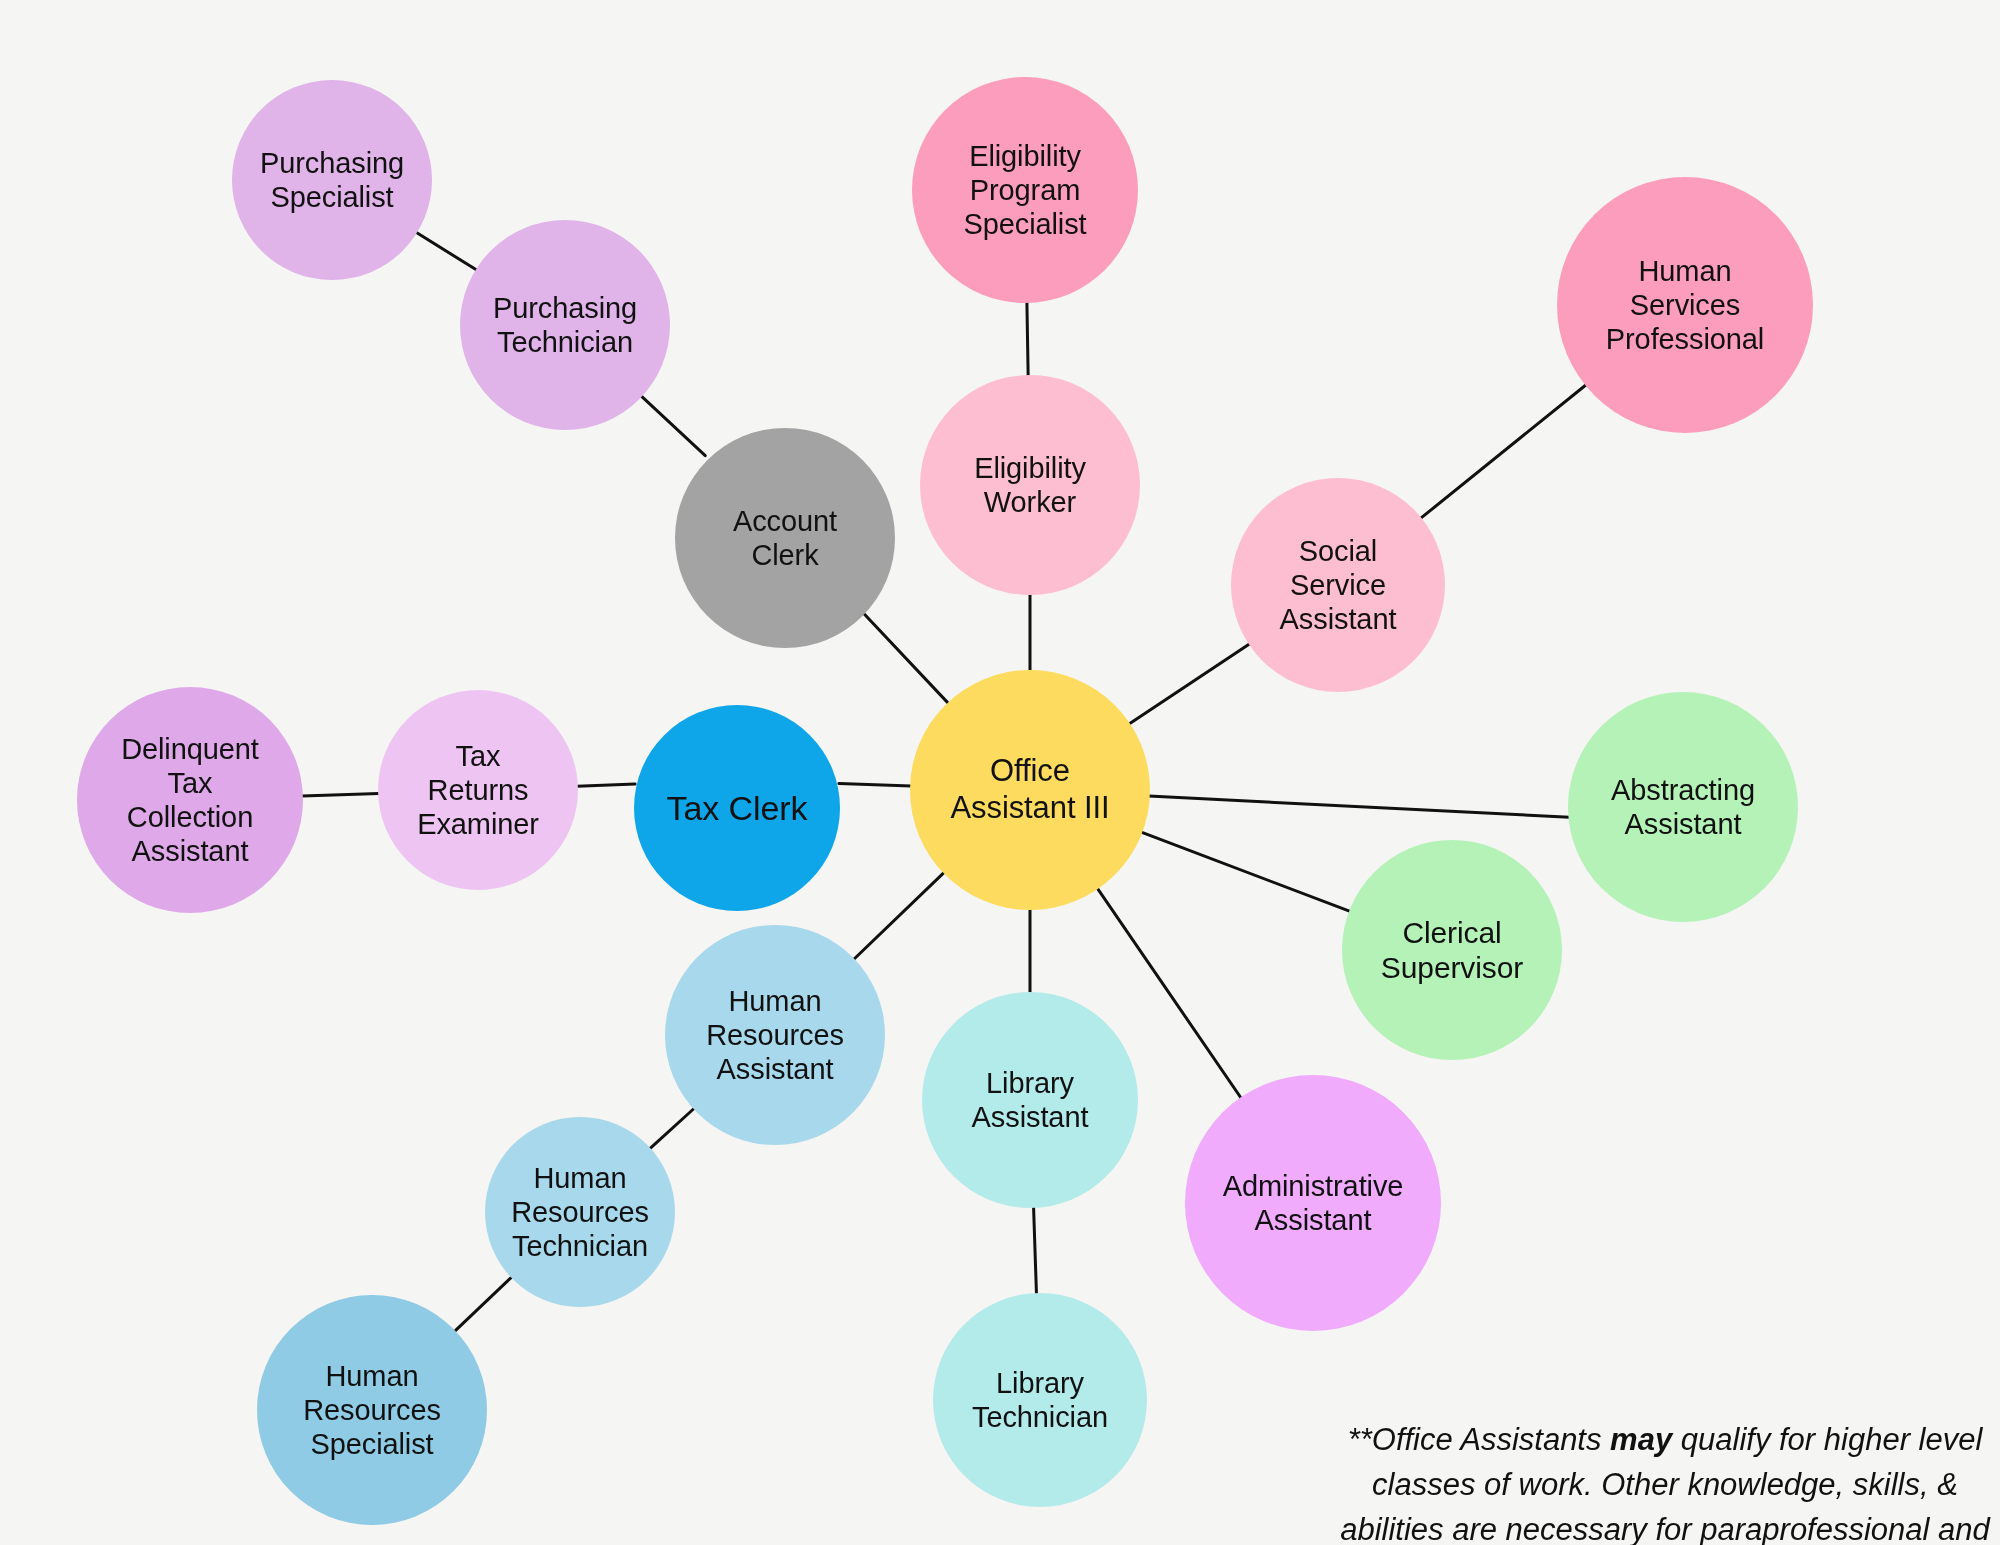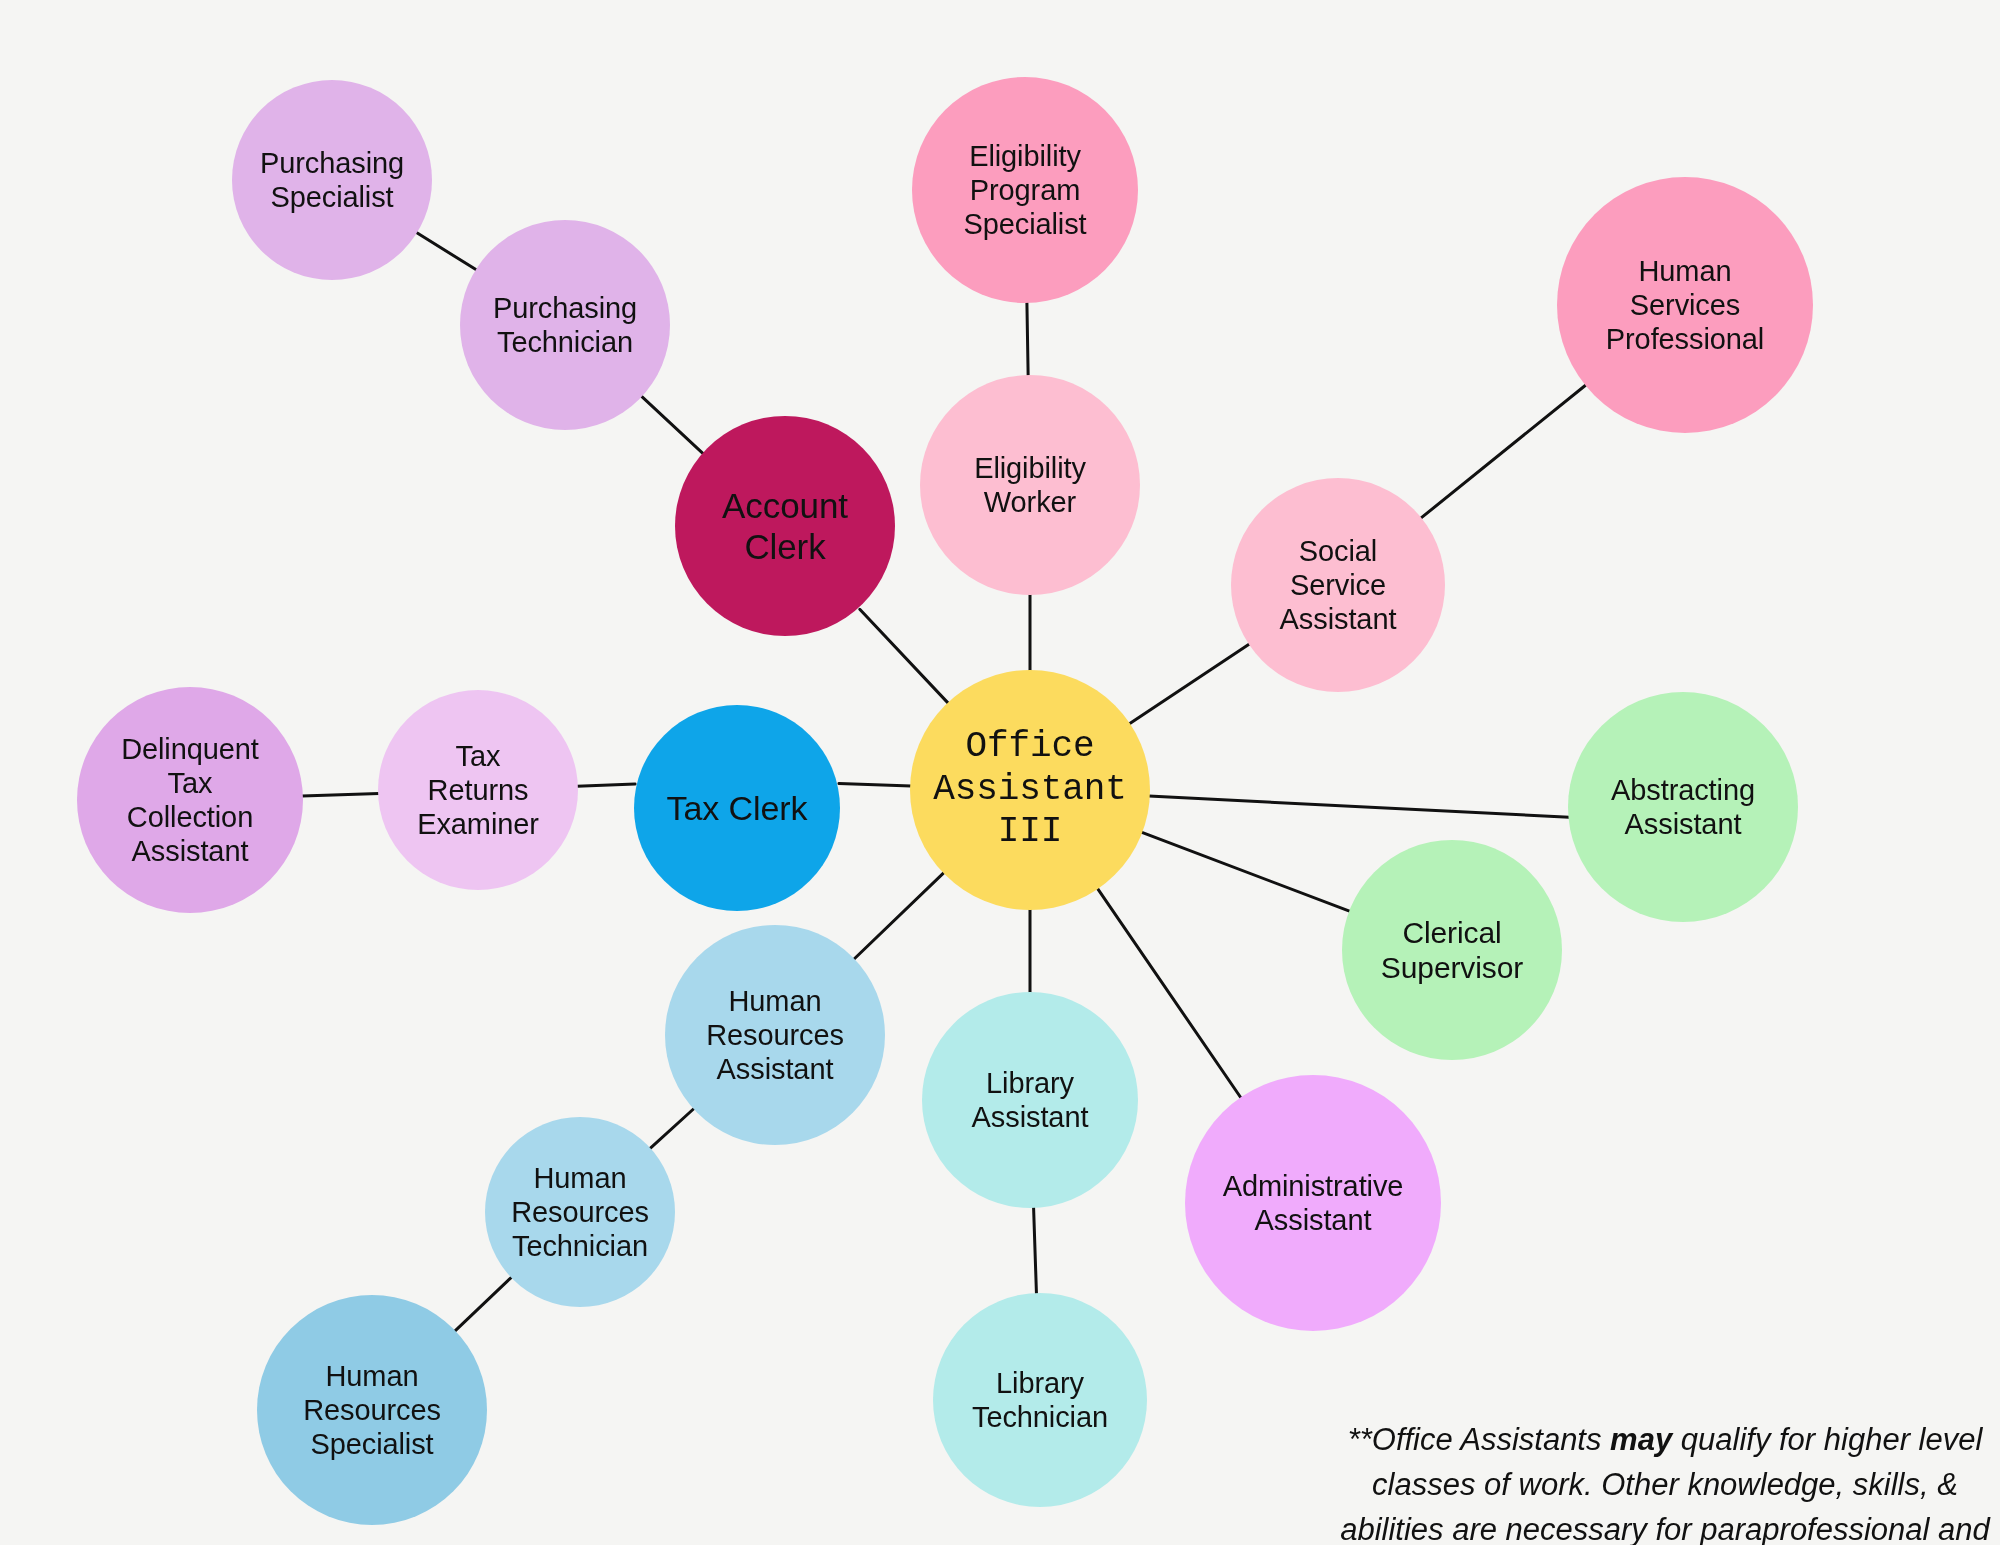--- a/index.html
+++ b/index.html
@@ -77,21 +77,21 @@
       <line x1="1148.8483342206562" y1="796.0061179621465" x2="1569.1452932676068" y2="817.2462399354228" stroke="#111111" stroke-width="3" stroke-linecap="round"></line>
       <line x1="1141.2707344794824" y1="832.1879562007516" x2="1350.0797474095498" y2="911.3572502026728" stroke="#111111" stroke-width="3" stroke-linecap="round"></line>
       <line x1="1097.2655367242553" y1="888.164899883807" x2="1241.2124103867193" y2="1098.2357791156007" stroke="#111111" stroke-width="3" stroke-linecap="round"></line>
       <line x1="1030" y1="909" x2="1030" y2="993" stroke="#111111" stroke-width="3" stroke-linecap="round"></line>
       <line x1="1033.5646868348924" y1="1206.9406050467696" x2="1036.4686279953403" y2="1294.0588398602097" stroke="#111111" stroke-width="3" stroke-linecap="round"></line>
       <line x1="944.1885394757957" y1="872.4463052095297" x2="853.60041342133" y2="959.4819557324477" stroke="#111111" stroke-width="3" stroke-linecap="round"></line>
       <line x1="694.2903707651137" y1="1108.2595096132045" x2="649.6027995236634" y2="1148.8220742785209" stroke="#111111" stroke-width="3" stroke-linecap="round"></line>
       <line x1="511.9154678615216" y1="1276.8112373241286" x2="454.5706028062398" y2="1331.3991377132909" stroke="#111111" stroke-width="3" stroke-linecap="round"></line>
     </svg>
   <div id="node-layer">
-      <div class="node" style="left: 910px; top: 670px; width: 240px; height: 240px; background: rgb(252, 219, 94); font-size: 36px; font-family: Liberation Mono, monospace;">
+      <div class="node" style="left: 910px; top: 670px; width: 240px; height: 240px; background: rgb(252, 219, 94); font-size: 31px;">
         <span class="node-label">Office
 Assistant III</span>
       </div>
       <div class="node" style="left: 912px; top: 77px; width: 226px; height: 226px; background: rgb(252, 157, 190); font-size: 29px;">
         <span class="node-label">Eligibility
 Program
 Specialist</span>
       </div>
       <div class="node" style="left: 920px; top: 375px; width: 220px; height: 220px; background: rgb(253, 190, 209); font-size: 29px;">
         <span class="node-label">Eligibility
@@ -100,21 +100,21 @@
       <div class="node" style="left: 1557px; top: 177px; width: 256px; height: 256px; background: rgb(252, 157, 190); font-size: 29px;">
         <span class="node-label">Human
 Services
 Professional</span>
       </div>
       <div class="node" style="left: 1231px; top: 478px; width: 214px; height: 214px; background: rgb(253, 190, 209); font-size: 29px;">
         <span class="node-label">Social
 Service
 Assistant</span>
       </div>
-      <div class="node" style="left: 675px; top: 416px; width: 220px; height: 220px; background: #be185d; font-size: 35px;">
+      <div class="node" style="left: 675px; top: 428px; width: 220px; height: 220px; background: #a3a3a3; font-size: 29px;">
         <span class="node-label">Account
 Clerk</span>
       </div>
       <div class="node" style="left: 460px; top: 220px; width: 210px; height: 210px; background: rgb(224, 179, 233); font-size: 29px;">
         <span class="node-label">Purchasing
 Technician</span>
       </div>
       <div class="node" style="left: 232px; top: 80px; width: 200px; height: 200px; background: rgb(224, 179, 233); font-size: 29px;">
         <span class="node-label">Purchasing
 Specialist</span>

